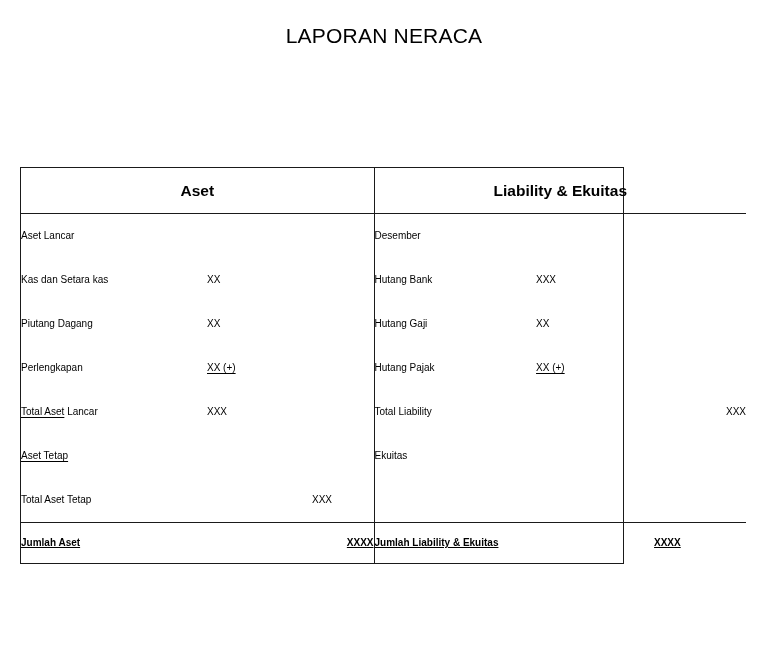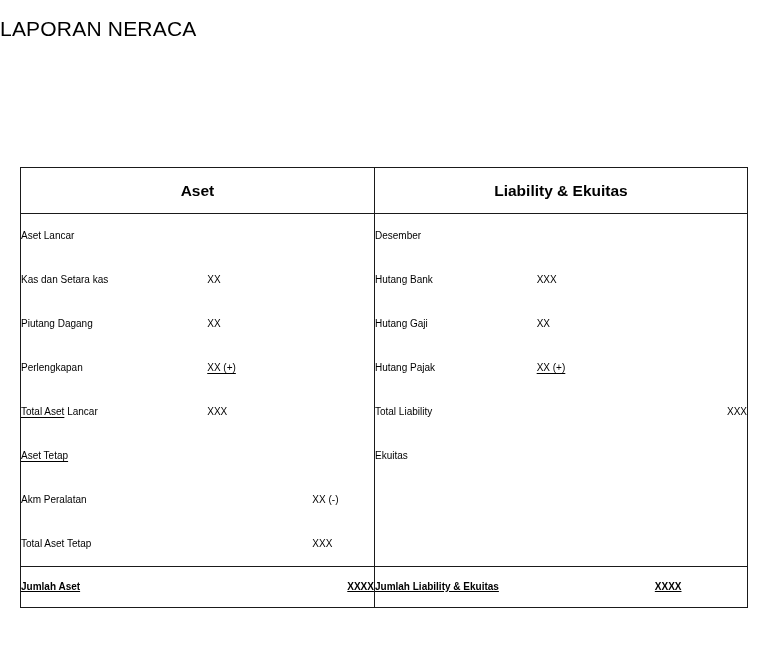--- a/index.html
+++ b/index.html
@@ -11,22 +11,22 @@
     width: 768px;
     height: 667px;
     font-family: "Liberation Sans", sans-serif;
     color: #000000;
     overflow: hidden;
     position: relative;
   }
 
   
   .title-block {
-    padding-top: 16px;
-    text-align: left;
+    padding-top: 23px;
+    text-align: center;
   }
   .title-main {
     font-size: 21px;
     letter-spacing: 0.2px;
     line-height: 1.2;
     margin: 0;
     font-weight: normal;
   }
   .title-sub {
     font-size: 21px;
@@ -35,21 +35,21 @@
     margin: 0;
     padding-top: 28px;
     font-weight: normal;
   }
 
   
   .balance-sheet {
     position: absolute;
     left: 20px;
     top: 167px;
-    width: 728px;
+    width: 604px;
     border: 1.6px solid #1a1a1a;
     box-sizing: border-box;
     background: #ffffff;
   }
 
   .bs-table {
     width: 100%;
     border-collapse: collapse;
     table-layout: fixed;
   }
@@ -177,28 +177,20 @@
       <tr>
         <td class="lbl"><span class="u">Aset Tetap</span></td>
         <td class="val val-l pad-a"></td>
         <td class="div-left"></td>
         <td class="lbl">Ekuitas</td>
         <td class="val val-l pad-d"></td>
         <td></td>
       </tr>
 
 
-      <tr>
-        <td class="lbl">Akm Peralatan</td>
-        <td></td>
-        <td class="val val-l div-left">XX (-)</td>
-        <td class="lbl"></td>
-        <td class="val val-l"></td>
-        <td></td>
-      </tr>
 
       <tr>
         <td class="lbl">Total Aset Tetap</td>
         <td></td>
         <td class="val val-l div-left">XXX</td>
         <td class="lbl"></td>
         <td class="val val-l"></td>
         <td></td>
       </tr>
 

